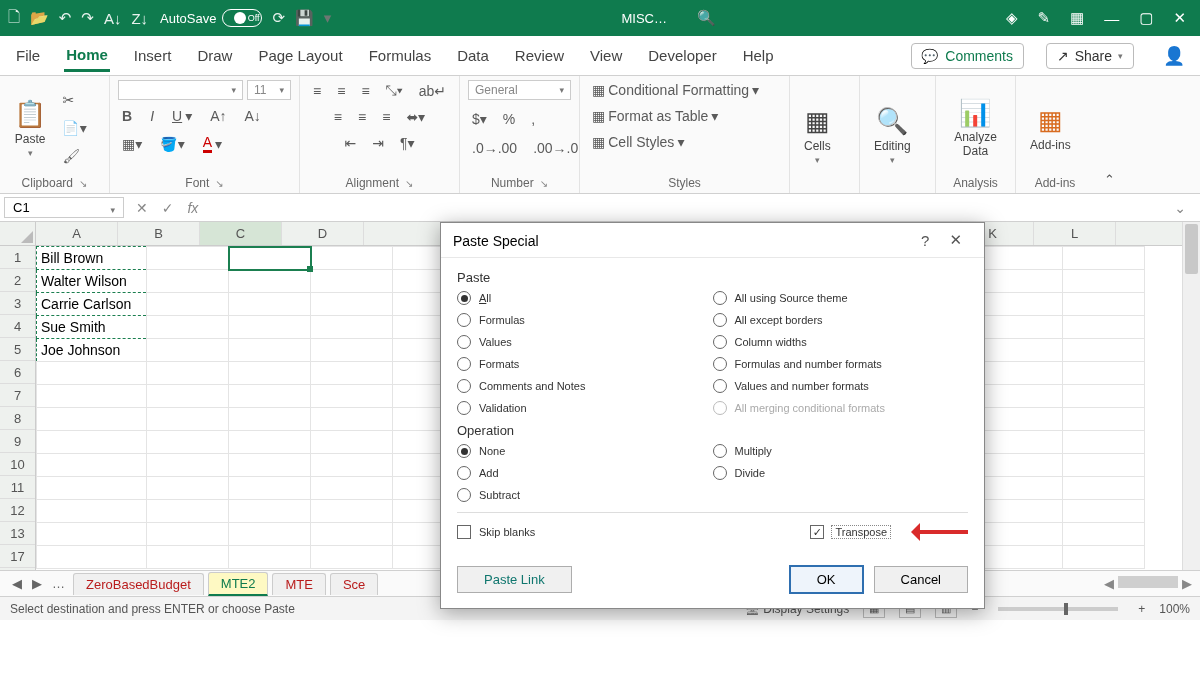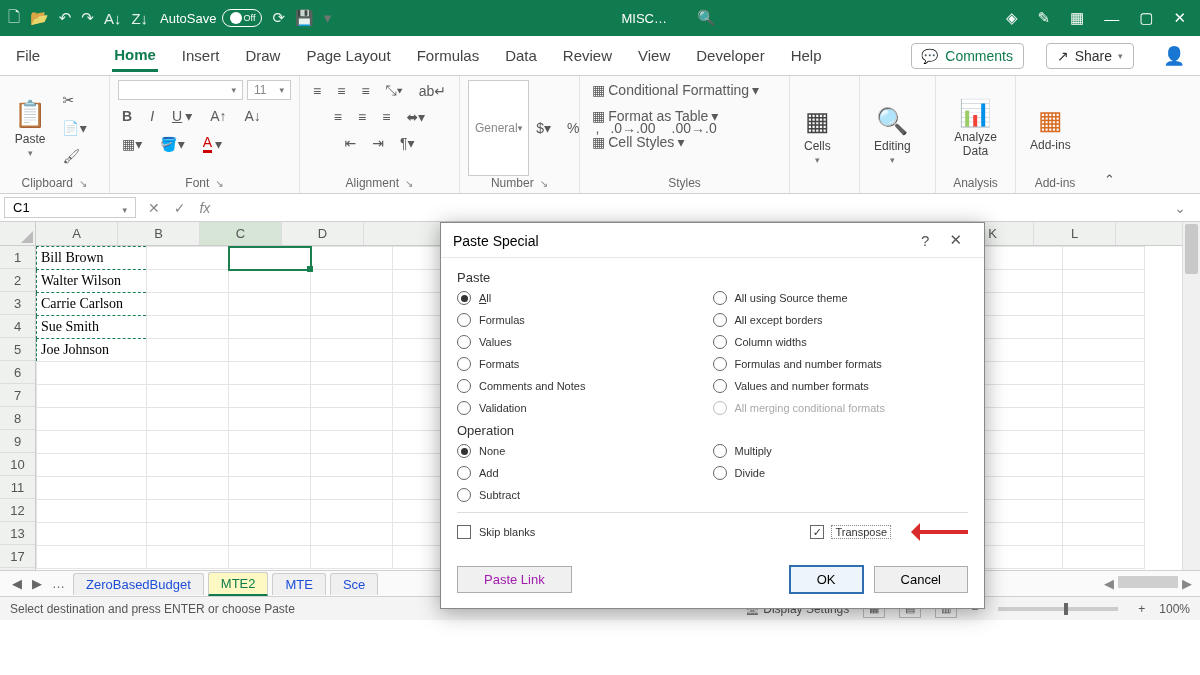--- a/index.html
+++ b/index.html
@@ -3,77 +3,77 @@
 <meta charset="utf-8">
 <style>
 * { box-sizing: border-box; margin: 0; padding: 0; font-family: "Segoe UI", sans-serif; }
 body { width: 1200px; height: 675px; overflow: hidden; background: #fff; position: relative; font-size: 13px; }
 
 
 .titlebar { background: #0f7b4e; height: 36px; display: flex; align-items: center; color: #fff; padding: 0 8px; }
 .titlebar .qat { display: flex; gap: 10px; align-items: center; }
 .titlebar .qat span { opacity: .9; font-size: 15px; }
 .autosave { display: flex; align-items: center; gap: 6px; margin-left: 12px; font-size: 13px; }
-.toggle { width: 40px; height: 18px; border: 1px solid #fff; border-radius: 10px; display: flex; align-items: center; padding: 0 2px; justify-content: center; font-size: 9px; gap:2px;}
+.toggle { width: 40px; height: 18px; border: 1px solid #fff; border-radius: 10px; display: flex; align-items: center; padding: 0 2px; justify-content: flex-end; font-size: 9px; gap:2px;}
 .toggle::before { content:""; width:12px; height:12px; border-radius:50%; background:#fff;}
 .title-center { flex:1; display:flex; align-items:center; justify-content:center; gap:30px; }
 .doc-name { font-size:13px; }
 .search-tb { font-size:15px; opacity:.85; }
 .win-controls { display:flex; gap:20px; align-items:center; margin-right:6px; }
 .win-controls span { font-size:15px; }
 
 
 .tabs { height: 40px; display:flex; align-items:center; padding: 0 14px; gap: 22px; border-bottom:1px solid #d0d0d0; }
 .tab { font-size:15px; color:#444; padding: 6px 2px; cursor:pointer; }
-.tab.active { color:#0f7b4e; font-weight:600; border-bottom:3px solid #0f7b4e;margin-left:48px; }
+.tab.active { color:#0f7b4e; font-weight:600; border-bottom:3px solid #0f7b4e; }
 .tabs .spacer { flex:1; }
 .pill { border:1px solid #bbb; border-radius:4px; padding:4px 10px; display:flex; align-items:center; gap:6px; font-size:14px; color:#333; }
 .pill.green { color:#0f7b4e; }
 
 
 .ribbon { height: 118px; border-bottom:1px solid #d0d0d0; display:flex; background:#fafafa; }
 .group { border-right:1px solid #e3e3e3; padding:4px 8px 0; display:flex; flex-direction:column; justify-content:space-between; }
 .group-label { text-align:center; font-size:12px; color:#666; padding-bottom:3px; display:flex; justify-content:center; gap:6px; align-items:center;}
 .group-label .dlg { font-size:10px; color:#888; }
 .grp-body { flex:1; display:flex; align-items:center; gap:6px; }
 .icon-btn { color:#5a5a5a; font-size:14px; padding:2px 4px; display:inline-flex; align-items:center; gap:3px; }
 .big-btn { display:flex; flex-direction:column; align-items:center; gap:2px; font-size:12px; color:#444; padding:2px 6px; }
 .big-btn .ico { font-size:26px; }
 .caret { font-size:9px; color:#777; }
 .fontbox, .numbox { border:1px solid #ccc; background:#fff; font-size:12px; padding:2px 6px; color:#888; display:flex; align-items:center; }
 .ribbon-collapse { align-self:flex-end; padding:6px 10px; font-size:13px; color:#555;}
 
 
 .fx-row { height:28px; border-bottom:1px solid #d0d0d0; display:flex; align-items:center; }
-.namebox { width:132px; border:1px solid #ccc; margin:2px 4px; padding:2px 8px; font-size:13px; display:flex; justify-content:space-between; align-items:flex-end;}
+.namebox { width:120px; border:1px solid #ccc; margin:2px 4px; padding:2px 8px; font-size:13px; display:flex; justify-content:space-between; align-items:flex-end;}
 .fx-area { flex:1; display:flex; align-items:center; gap:14px; padding:0 8px; color:#888; font-size:14px;}
 .fx-area .expand { margin-left:auto; margin-right:6px; }
 
 
 .grid-wrap { position:relative; height: 348px; display:flex; }
 .rowhdrs { width:36px; background:#eef1ee; border-right:1px solid #ccc; }
 .colhdrs { height:24px; background:#eef1ee; border-bottom:1px solid #ccc; display:flex; }
 .cell-area { flex:1; overflow:hidden; position:relative; }
 .selectall { width:36px; height:24px; background:#eef1ee; border-right:1px solid #ccc; border-bottom:1px solid #ccc; position:relative;}
 .selectall::after { content:""; position:absolute; right:2px; bottom:2px; border:6px solid transparent; border-right-color:#bbb; border-bottom-color:#bbb;}
 .colh { width:82px; text-align:center; font-size:13px; color:#555; border-right:1px solid #ddd; line-height:24px;}
 .colh.sel { background:#d6e5d6; }
 .rowh { height:23px; text-align:center; font-size:13px; color:#555; border-bottom:1px solid #ddd; line-height:23px;}
 .gridtable { border-collapse:collapse; }
 .gridtable td { width:82px; height:23px; border:1px solid #e4e4e4; font-size:14px; padding:0 4px; }
-.marching { border:1.5px dashed #1b7f50 !important;font-family:Liberation Serif, serif; }
+.marching { border:1.5px dashed #1b7f50 !important; }
 .sel-cell { outline:2px solid #1b7f50; outline-offset:-1px; position:relative;}
 .sel-cell::after{ content:""; position:absolute; right:-3px; bottom:-3px; width:6px; height:6px; background:#1b7f50;}
 .vscroll { width:18px; background:#f0f0f0; border-left:1px solid #ddd; position:relative;}
 .vscroll .thumb { position:absolute; top:2px; left:2px; right:2px; height:50px; background:#c8c8c8; border-radius:2px;}
 
 
 .sheetbar { height:26px; border-top:1px solid #d0d0d0; display:flex; align-items:center; padding:0 8px; font-size:13px; gap:2px; background:#fafafa;}
 .sheetbar .nav { color:#666; padding:0 4px;}
-.sheet-tab { padding:3px 12px; border:1px solid #ccc; border-bottom:none; background:#f0f0f0; color:#1d4ed8; border-radius:3px 3px 0 0; margin-left:2px;}
+.sheet-tab { padding:3px 12px; border:1px solid #ccc; border-bottom:none; background:#f0f0f0; color:#b91c1c; border-radius:3px 3px 0 0; margin-left:2px;}
 .sheet-tab.active { background:#fef9c3; color:#0f7b4e; font-weight:400; border-bottom:2px solid #0f7b4e;}
 .sheetbar .hscroll { margin-left:auto; display:flex; gap:4px; color:#888;}
 
 
 .statusbar { height:24px; border-top:1px solid #d0d0d0; display:flex; align-items:center; font-size:12px; padding:0 10px; background:#f4f4f4; color:#555; gap:14px;}
 .statusbar .spacer { flex:1; }
 .statusbar .viewbtn { width:22px; height:18px; border:1px solid #bbb; display:flex; align-items:center; justify-content:center; font-size:11px;}
 .zoom-slider { width:120px; height:4px; background:#ccc; position:relative; margin:0 6px;}
 .zoom-slider::after{content:""; position:absolute; left:55%; top:-4px; width:4px; height:12px; background:#666;}
 
@@ -97,21 +97,21 @@
 .dlg-sep { border-top:1px solid #ddd; margin:10px 0; }
 .dlg-row2 { display:flex; align-items:center; }
 .dlg-row2 .spacer { flex:1; }
 .transpose-box { outline:1px dotted #888; padding:0 3px; }
 .arrow-annot { margin-left:12px; color:#d92b2b; display:flex; align-items:center; }
 .arrow-line { width:50px; height:4px; background:#d92b2b; }
 .arrow-head { width:0; height:0; border:9px solid transparent; border-right-color:#d92b2b; margin-right:-2px;}
 .dlg-buttons { display:flex; gap:10px; padding:12px 16px 14px; align-items:center;}
 .dlg-btn { padding:5px 26px; border:1px solid #adadad; background:#f0f0f0; font-size:13px;}
 .dlg-btn.primary { border:2px solid #2f6fb0; background:#eef4fb;}
-.dlg-btn.disabled { color:#a21caf; }
+.dlg-btn.disabled { color:#0f766e; }
 </style>
 </head>
 <body>
 
 <div class="titlebar">
   <div class="qat">
     <span>🗋</span>
     <span>📂</span>
     <span>↶</span>
     <span>↷</span>
@@ -231,21 +231,21 @@
           <span class="icon-btn">⇥</span>
           <span class="icon-btn">¶▾</span>
         </div>
     </div>
     <div class="group-label">
         <span>Alignment</span>
         <span class="dlg">↘</span>
       </div>
   </div>
   <div class="group" style="width:120px">
-    <div class="grp-body" style="flex-direction:row;gap:3px;align-items:stretch">
+    <div class="grp-body" style="flex-direction:column;gap:9px;align-items:stretch">
       <div class="numbox">
           <span>General</span>
           <span class="caret" style="margin-left:auto">▾</span>
         </div>
       <div style="display:flex;gap:8px">
           <span class="icon-btn">$▾</span>
           <span class="icon-btn">%</span>
           <span class="icon-btn">,</span>
         </div>
       <div style="display:flex;gap:8px">

